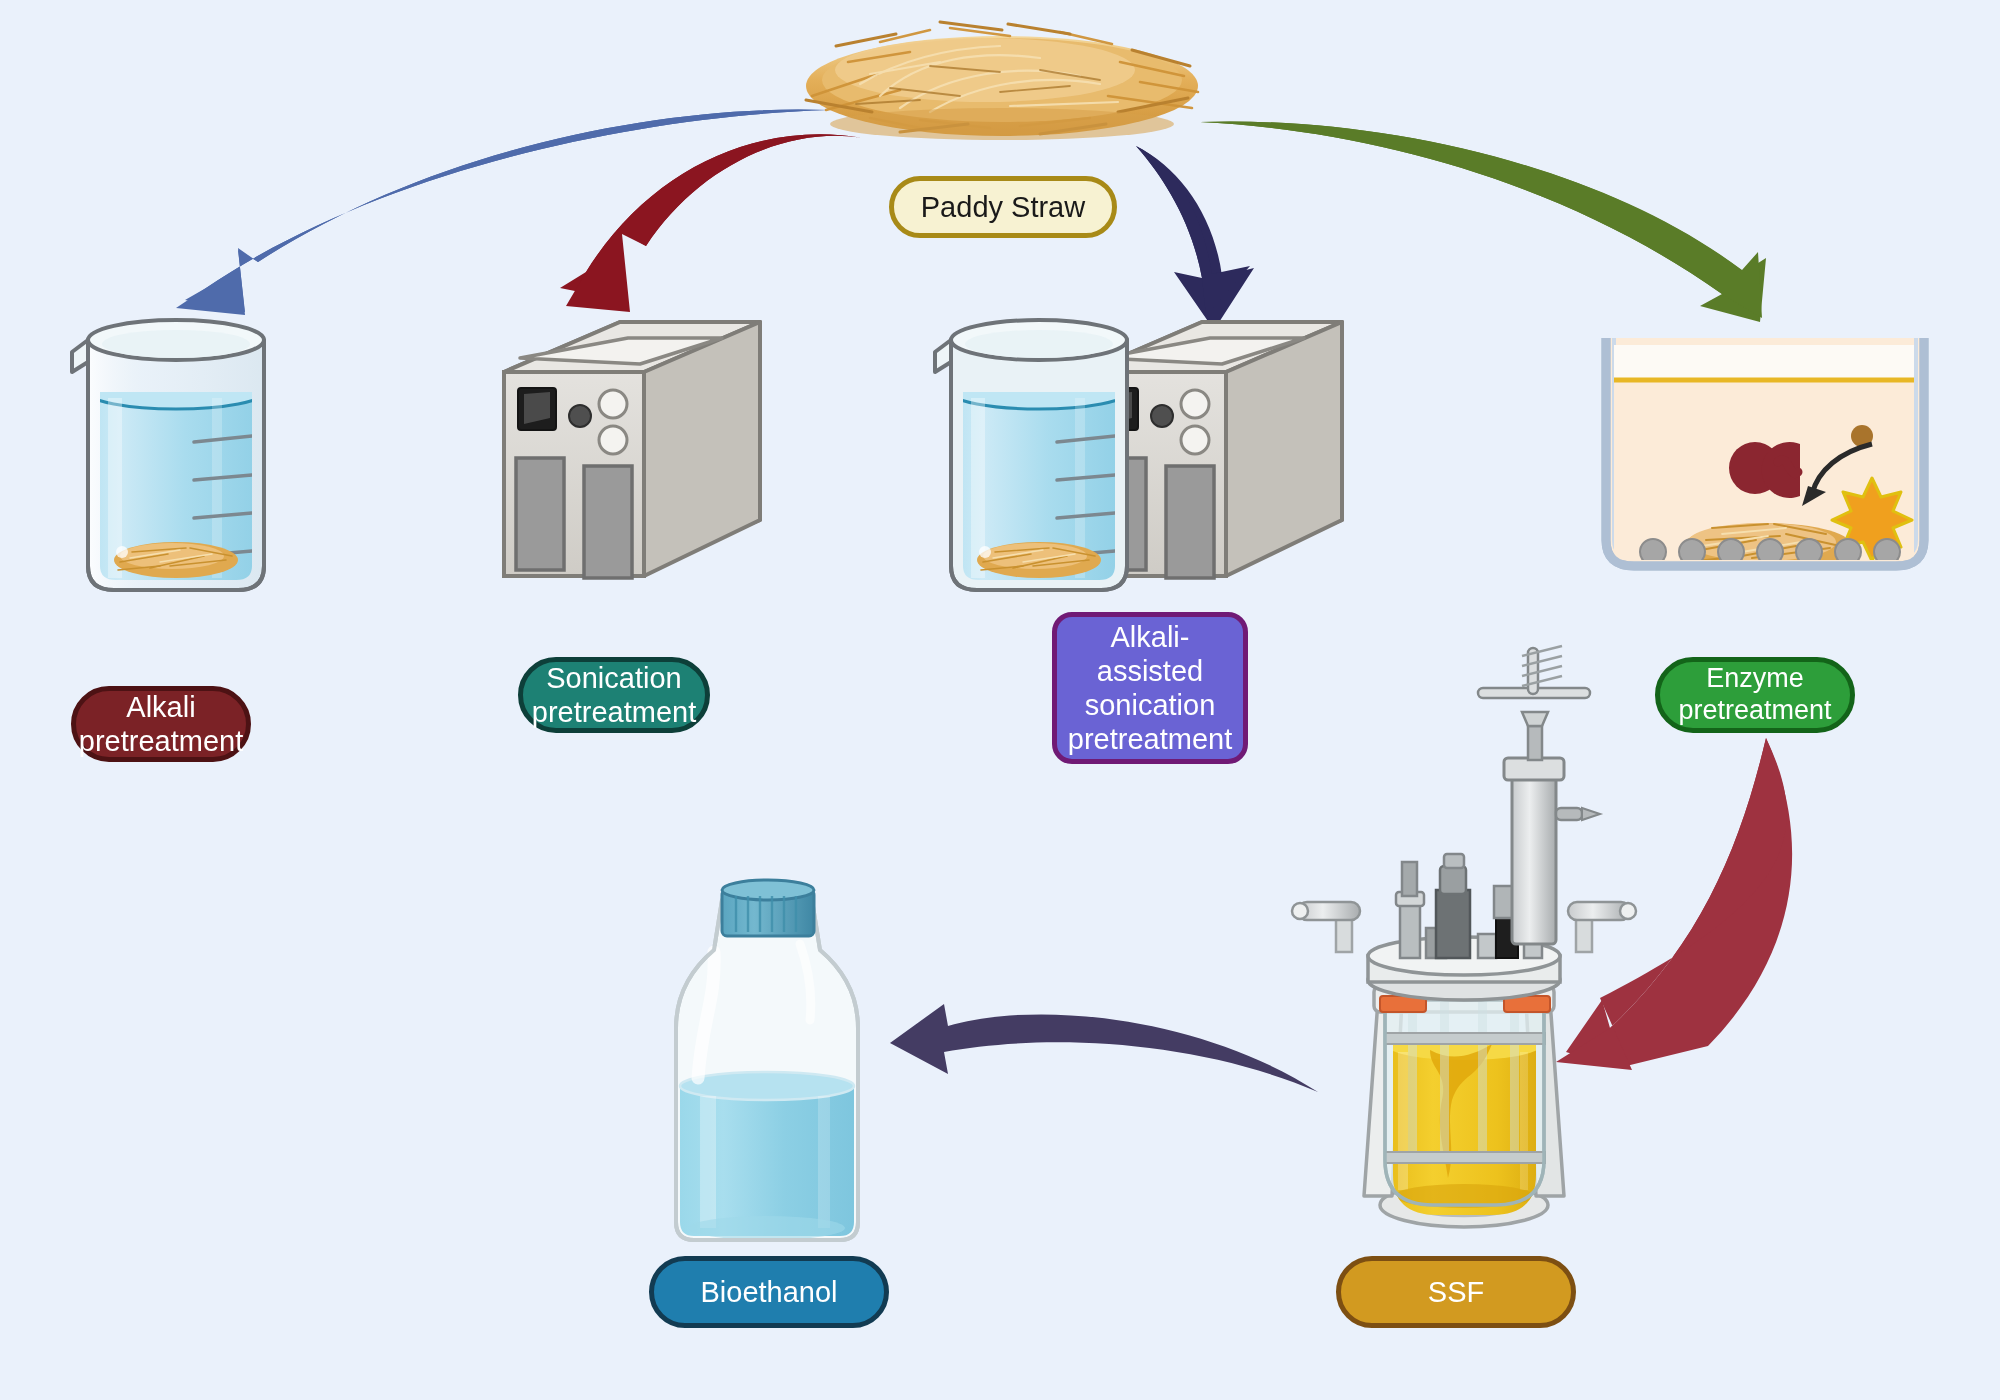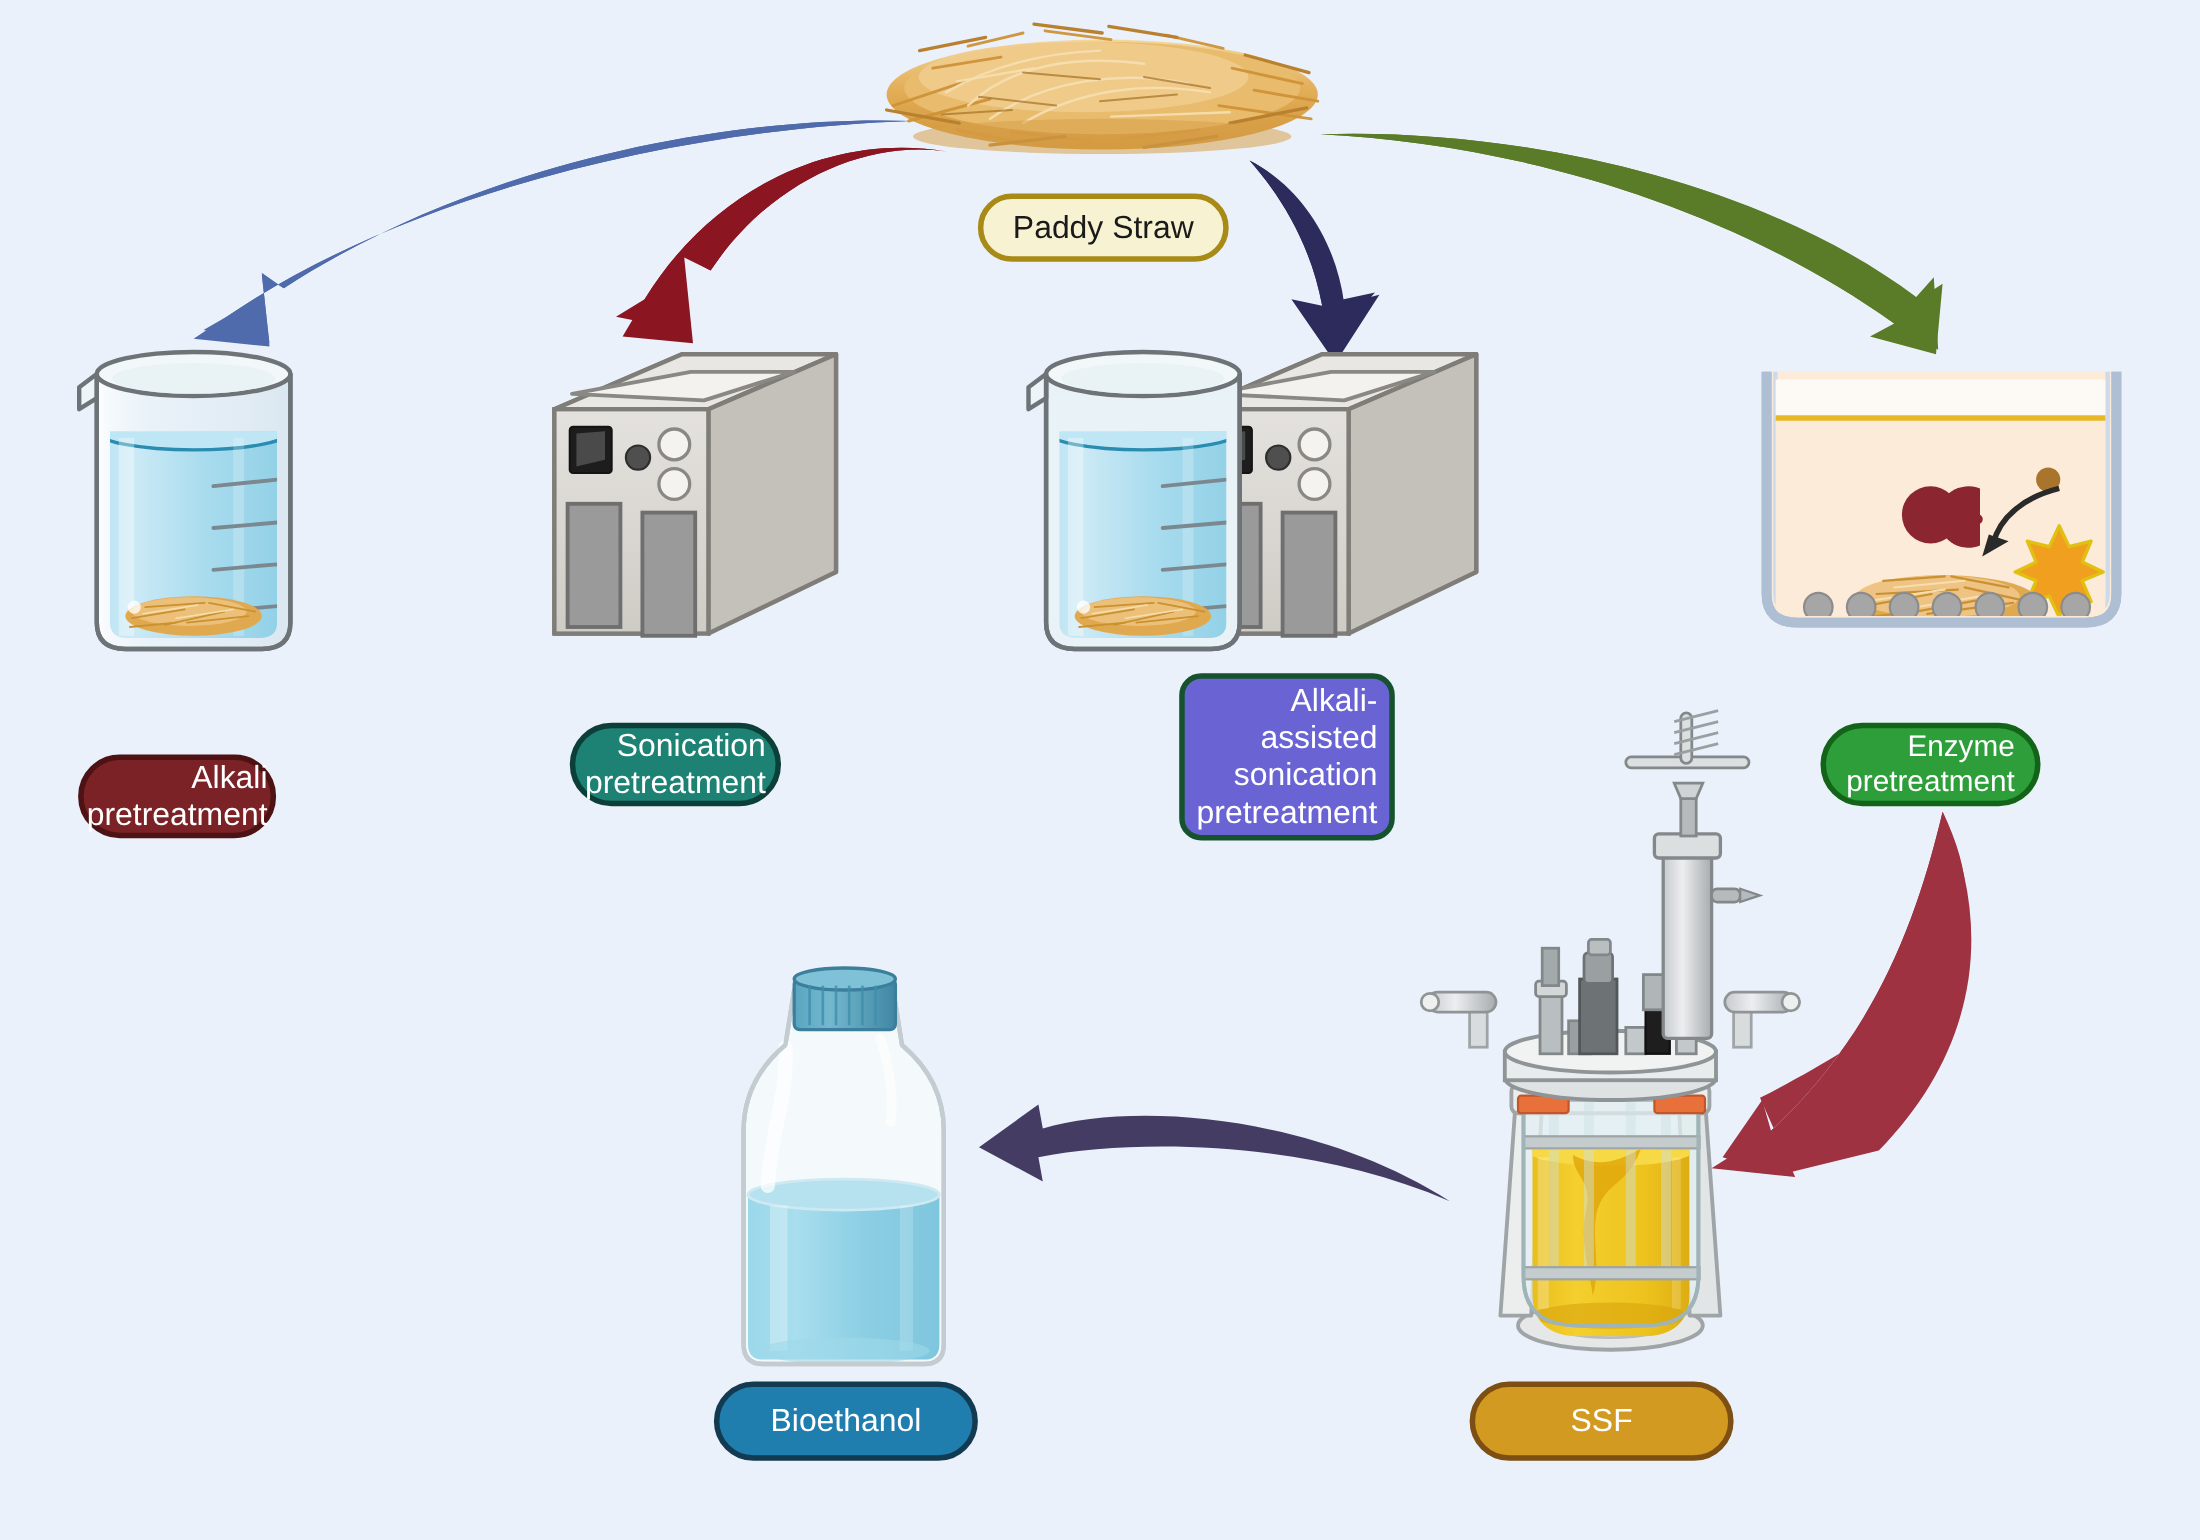--- a/index.html
+++ b/index.html
@@ -7,21 +7,21 @@
     width:2000px;height:1400px;overflow:hidden;
     background:#eaf1fb;
     font-family:"Liberation Sans","DejaVu Sans",sans-serif;
   }
   #stage{position:relative;width:2000px;height:1400px;}
   #stage > svg{position:absolute;top:0;left:0;}
 
   .node-label{
     position:absolute;
     display:flex;align-items:center;justify-content:center;
-    text-align:right;
+    text-align:center;
     color:#ffffff;
     box-sizing:border-box;
     line-height:1.18;
     white-space:pre-line;
   }
   .pill{border-radius:999px;}
   .rrect{border-radius:18px;}
 
   #lbl-paddy{
     left:889px;top:176px;width:228px;height:62px;
@@ -31,21 +31,21 @@
   #lbl-alkali{
     left:71px;top:657px;width:180px;height:76px;
     background:#7b2226;border:5px solid #4d1214;font-size:29px;margin-top:29px;
   }
   #lbl-sonication{
     left:518px;top:657px;width:192px;height:76px;
     background:#1d8174;border:5px solid #0d3f39;font-size:29px;
   }
   #lbl-alkali-son{
     left:1052px;top:612px;width:196px;height:152px;
-    background:#6a63d4;border:5px solid #14532d;font-size:29px;border-radius:20px;margin-left:20px;
+    background:#6a63d4;border:5px solid #701a75;font-size:29px;border-radius:20px;
   }
   #lbl-enzyme{
     left:1655px;top:657px;width:200px;height:76px;
     background:#2d9e3a;border:5px solid #136419;font-size:27px;
   }
   #lbl-bioethanol{
     left:649px;top:1256px;width:240px;height:72px;
     background:#1f7eae;border:5px solid #123b52;font-size:29px;
   }
   #lbl-ssf{

